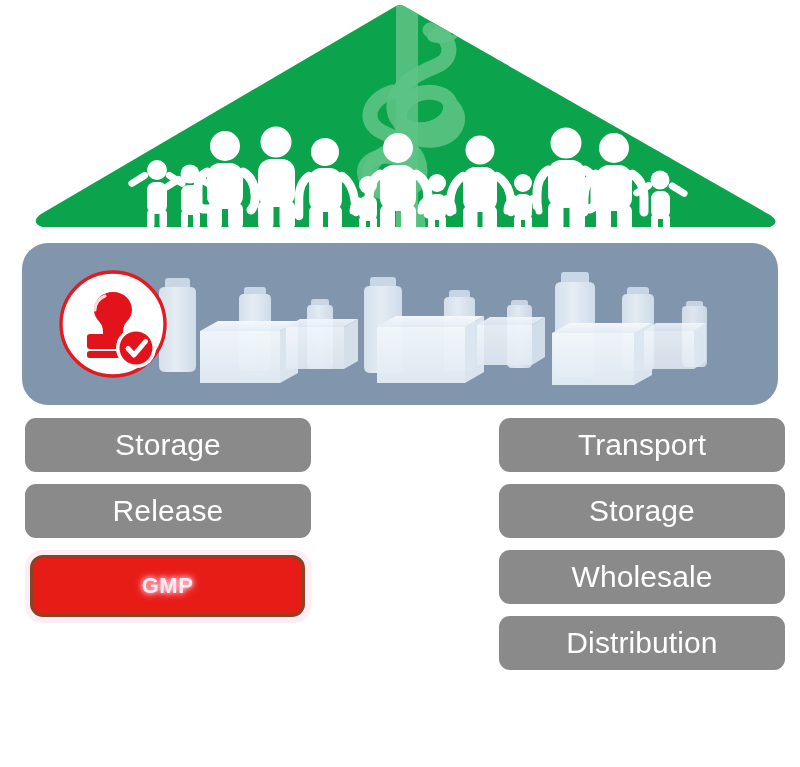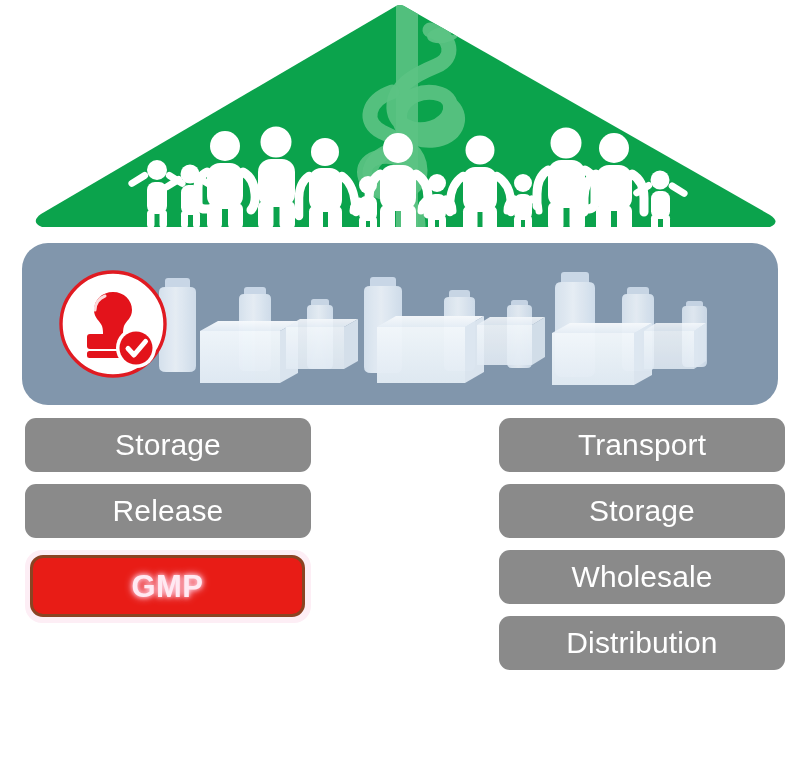--- a/index.html
+++ b/index.html
@@ -87,21 +87,21 @@
   }
   .foundation-box {
     height: 56px;
     background: #e81c16;
     border: 3px solid #8a4423;
     border-radius: 13px;
     display: flex;
     align-items: center;
     justify-content: center;
     color: #ffe9f2;
-    font-size: 31px;
+    font-size: 22px;
     font-weight: bold;
     letter-spacing: 0.5px;
     text-shadow: 0 0 5px #ffd9ea, 0 0 9px #ffc4dd;
     line-height: 1;
   }
 </style>
 </head>
 <body>
 
 <div id="stage">

